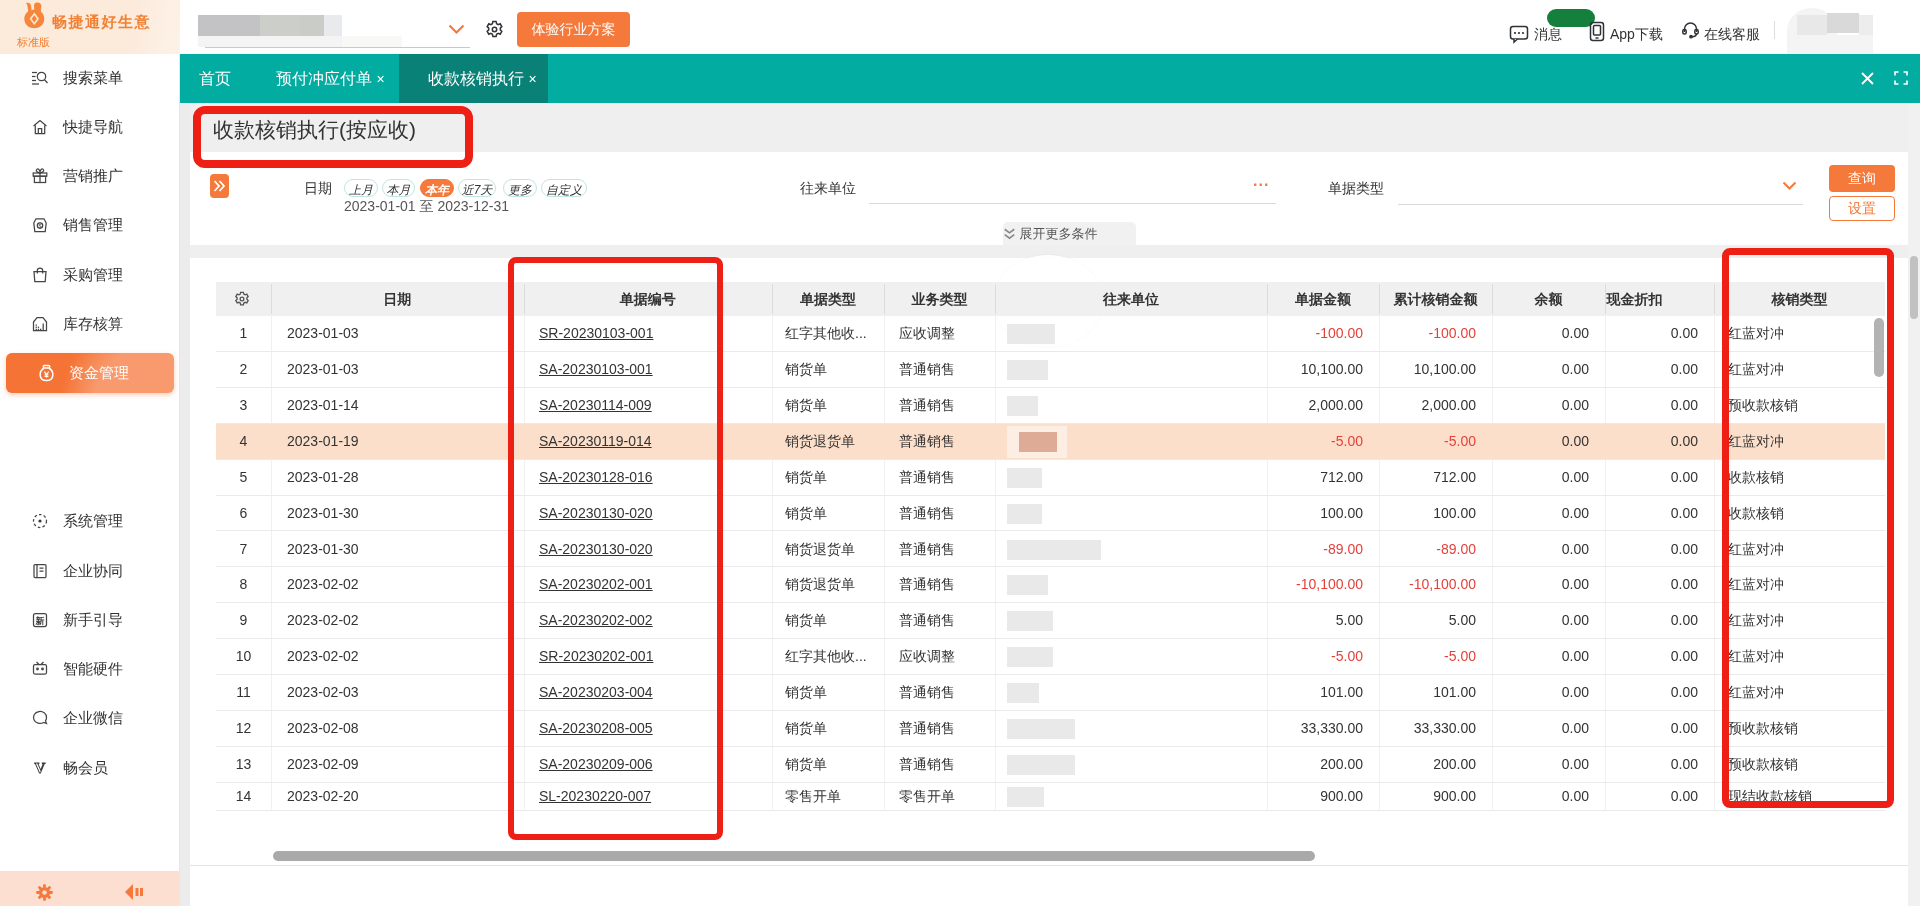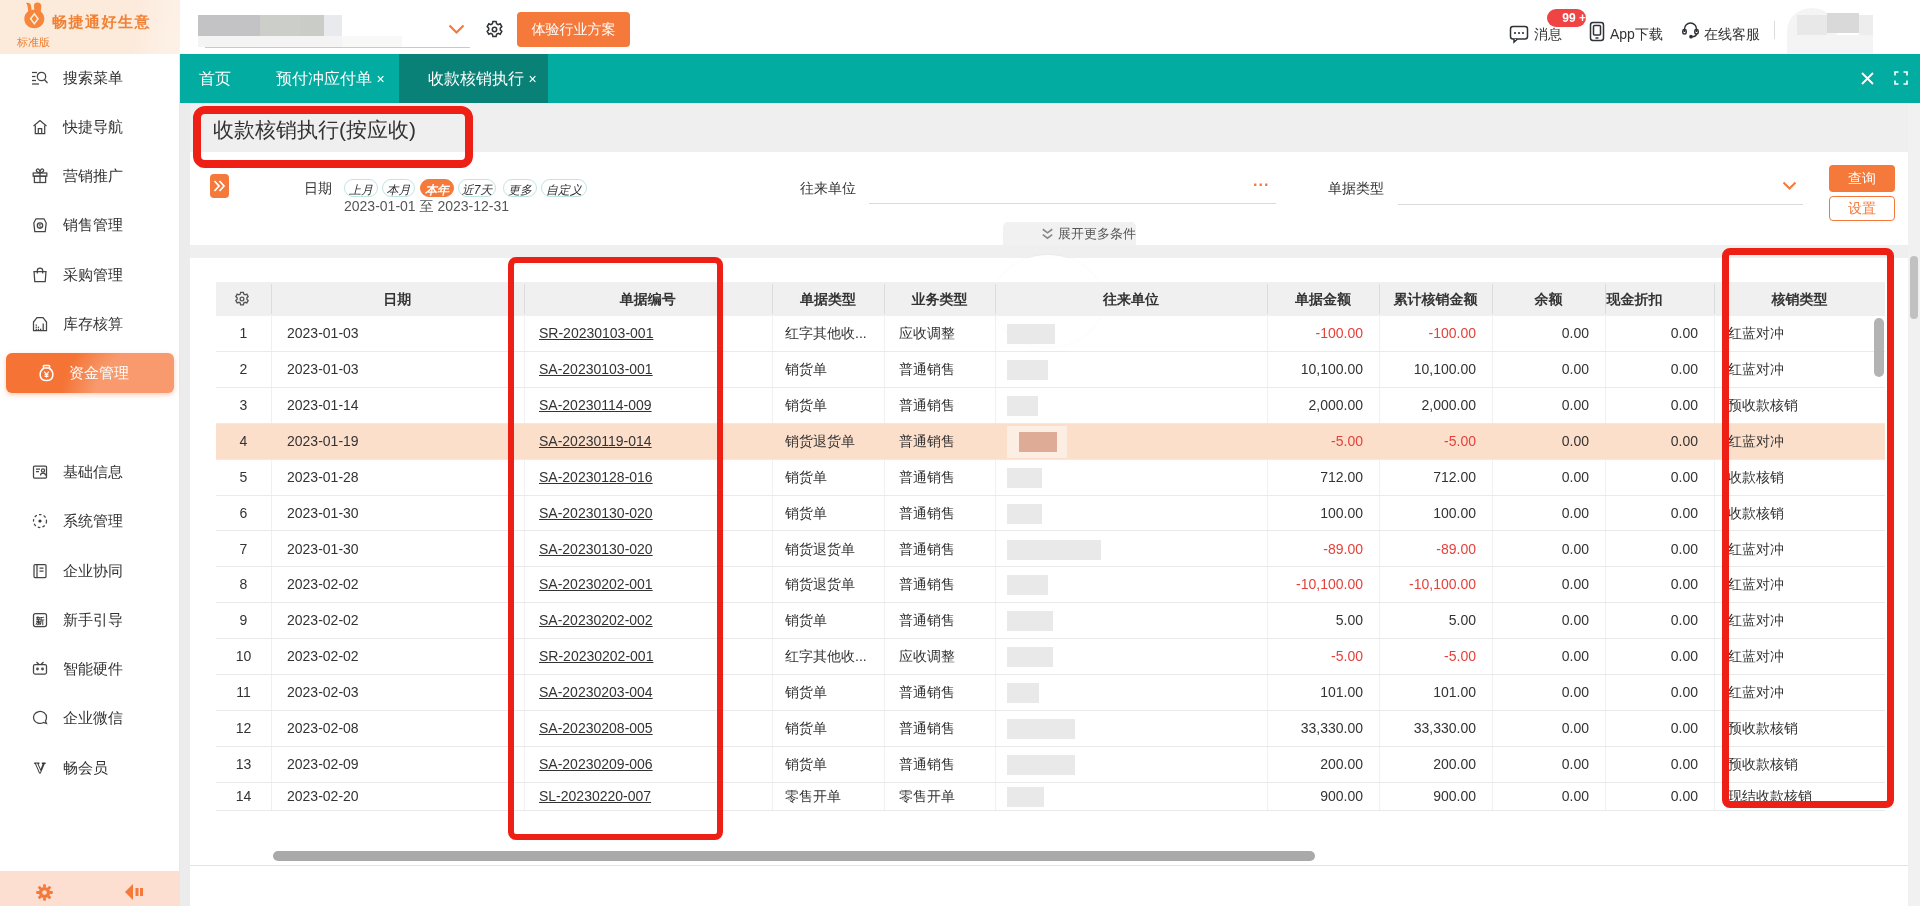--- a/index.html
+++ b/index.html
@@ -19,21 +19,21 @@
   background:#f57335;
   background-image:radial-gradient(circle at 88% 130%, rgba(255,255,255,.28) 0 38%, rgba(255,255,255,0) 60%);
   box-shadow:0 2px 5px rgba(245,115,53,.35); }
 .mitem.active .lab { color:#fff; }
 #sidefoot { left:0; top:871px; width:180px; height:35px; background:#fcdfd1; }
 
 #header { left:180px; top:0; width:1740px; height:54px; background:#fff; }
 .redact { position:absolute; background:#dcdcdc; }
 #expbtn { left:337px; top:12px; width:113px; height:35px; background:#f5793a; border-radius:4px; color:#fff; font-size:14px; text-align:center; line-height:35px; }
 .htxt { position:absolute; font-size:14px; color:#333; white-space:nowrap; }
-#badge99 { left:1367px; top:9px; width:39px; height:18px; background:#ef4444; border-radius:9px; color:#fff; font-size:12px; font-weight:bold; text-align:right; line-height:18px; }
+#badge99 { left:1367px; top:9px; width:39px; height:18px; background:#15803d; border-radius:9px; color:#fff; font-size:12px; font-weight:bold; text-align:left; line-height:18px;padding-left:48px; }
 #hdivider { left:1594px; top:21px; width:1px; height:18px; background:#dcdcdc; }
 #avatar { left:1607px; top:8px; width:50px; height:46px; border-radius:50% 50% 0 0; background:#f4f4f4; }
 
 #tabbar { left:180px; top:54px; width:1740px; height:49px; background:#02aca0; color:#fff; }
 #tabbar .tab { position:absolute; top:0; height:49px; font-size:16px; color:#fff; }
 #tabactive { left:219px; top:0; width:149px; height:49px; background:#0a8176; }
 
 #main { left:180px; top:103px; width:1740px; height:803px; background:#efefef; }
 #graystrip { left:0; top:0; width:10px; height:803px; background:#ececec; }
 #titleband { left:10px; top:0; width:1718px; height:49px; background:#efefef; }
@@ -41,21 +41,21 @@
 #filterpanel { left:10px; top:49px; width:1718px; height:93px; background:#fff; }
 #tablepanel { left:10px; top:155px; width:1718px; height:608px; background:#fff; border-bottom:1px solid #e3e3e3; }
 #belowpanel { left:10px; top:763px; width:1718px; height:40px; background:#fff; }
 .pill { position:absolute; top:27px; height:18px; border:1px solid #bfe6e2; border-radius:9px; font-size:12px; color:#333; text-align:center; }
 .pill span { display:block; margin-top:2px;font-style:italic; }
 .pill.on { background:#f5793a; border-color:#f5793a; color:#fff; font-weight:bold; }
 .flab { position:absolute; font-size:14px; color:#333; white-space:nowrap; }
 .uline { position:absolute; height:1px; background:#d9d9d9; }
 #qbtn { left:1639px; top:13px; width:66px; height:27px; background:#f5793a; border-radius:4px; color:#fff; font-size:14px; text-align:center; line-height:27px; }
 #sbtn { left:1639px; top:44px; width:66px; height:25px; background:#fff; border:1px solid #f5793a; border-radius:4px; color:#f5793a; font-size:14px; text-align:center; line-height:23px; }
-#morebtn { left:813px; top:70px; width:133px; height:23px; background:#f1f1f1; border-radius:5px 5px 0 0; font-size:13px; color:#555; text-align:right; line-height:23px; }
+#morebtn { left:813px; top:70px; width:133px; height:23px; background:#f1f1f1; border-radius:5px 5px 0 0; font-size:13px; color:#555; text-align:left; line-height:23px; }
 
 #thead { left:26px; top:24px; width:1669px; height:34px; background:#f0f0f0; }
 .hcell { position:absolute; top:0; height:34px; font-size:14px; font-weight:bold; color:#333; text-align:center; line-height:34px; }
 .vline { position:absolute; width:1px; background:#dcdcdc; }
 .row { position:absolute; left:26px; width:1669px; border-bottom:1px solid #eaeaea; }
 .cell { position:absolute; font-size:14px; color:#333; white-space:nowrap; }
 .num { text-align:right; }
 .neg { color:#e5413b; }
 .link { text-decoration:underline; }
 #sumrow { left:26px; top:553px; width:1669px; height:37px; background:#fcf3e0; border-bottom:1px solid #dcdcdc; }
@@ -152,31 +152,20 @@
     </div>
 <div class="mitem active" style="top:353.3px">
       <svg width="19" height="19" viewBox="0 0 19 19">
         <g fill="none" stroke="#fff" stroke-width="1.5">
           <path d="M7 4.5 C6 3.5 6 2 7.2 2 H11.8 C13 2 13 3.5 12 4.5"></path>
           <path d="M7 4.5 H12 C17.5 8 17.5 17 9.5 17 C1.5 17 1.5 8 7 4.5 Z"></path>
           <path d="M7.3 8.2 L9.5 11 L11.7 8.2 M9.5 11 V14 M7.6 11.4 H11.4 M7.6 13 H11.4" stroke-width="1.2"></path>
         </g>
       </svg>
       <span class="lab">资金管理</span>
-    </div>
-<div class="mitem" style="top:451.9px">
-      <svg width="18" height="18" viewBox="0 0 18 18">
-        <g fill="none" stroke="#454545" stroke-width="1.25">
-          <rect x="2.5" y="3" width="13" height="12" rx="1"></rect>
-          <path d="M5 6 h4 M5 8.5 h3"></path>
-          <circle cx="12" cy="7.5" r="1.6"></circle>
-          <path d="M9.5 12.5 c0-1.5 1-2.3 2.5-2.3 s2.5 .8 2.5 2.3"></path>
-        </g>
-      </svg>
-      <span class="lab">基础信息</span>
     </div>
 <div class="mitem" style="top:501.2px">
       <svg width="18" height="18" viewBox="0 0 18 18">
         <g fill="none" stroke="#454545" stroke-width="1.25" stroke-dasharray="2.6 2.2">
           <circle cx="9" cy="9" r="6.5"></circle>
         </g>
         <circle cx="9" cy="9" r="1.6" fill="#3a3a3a"></circle>
       </svg>
       <span class="lab">系统管理</span>
     </div>

